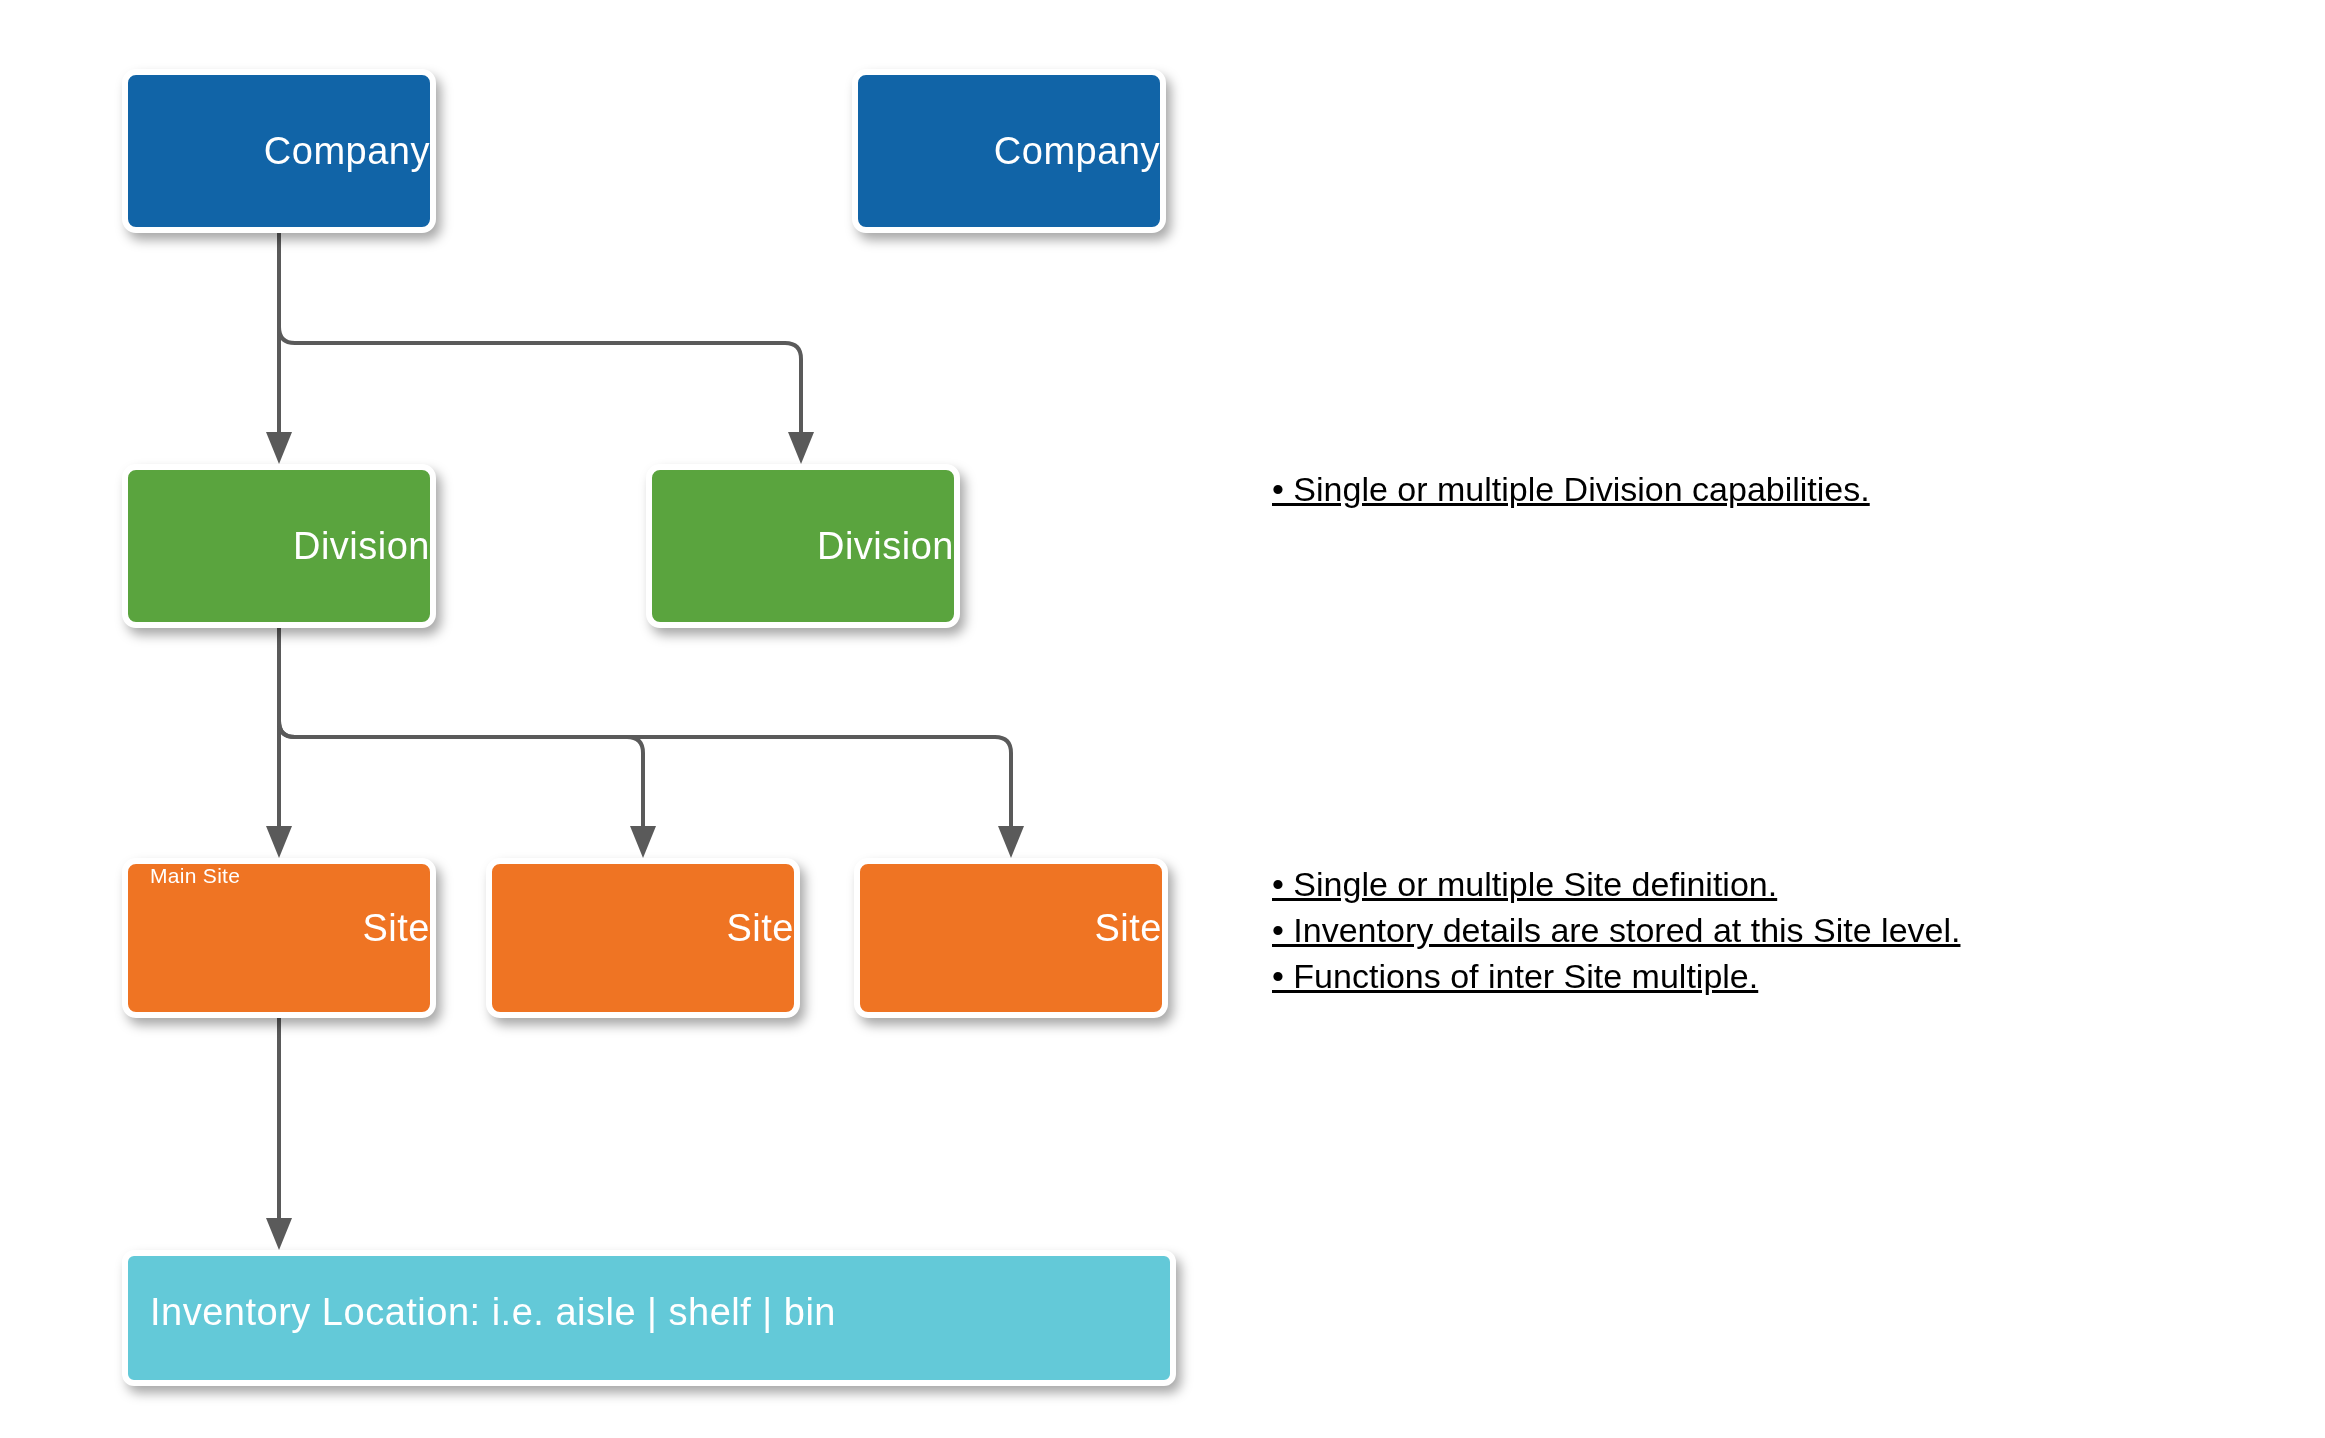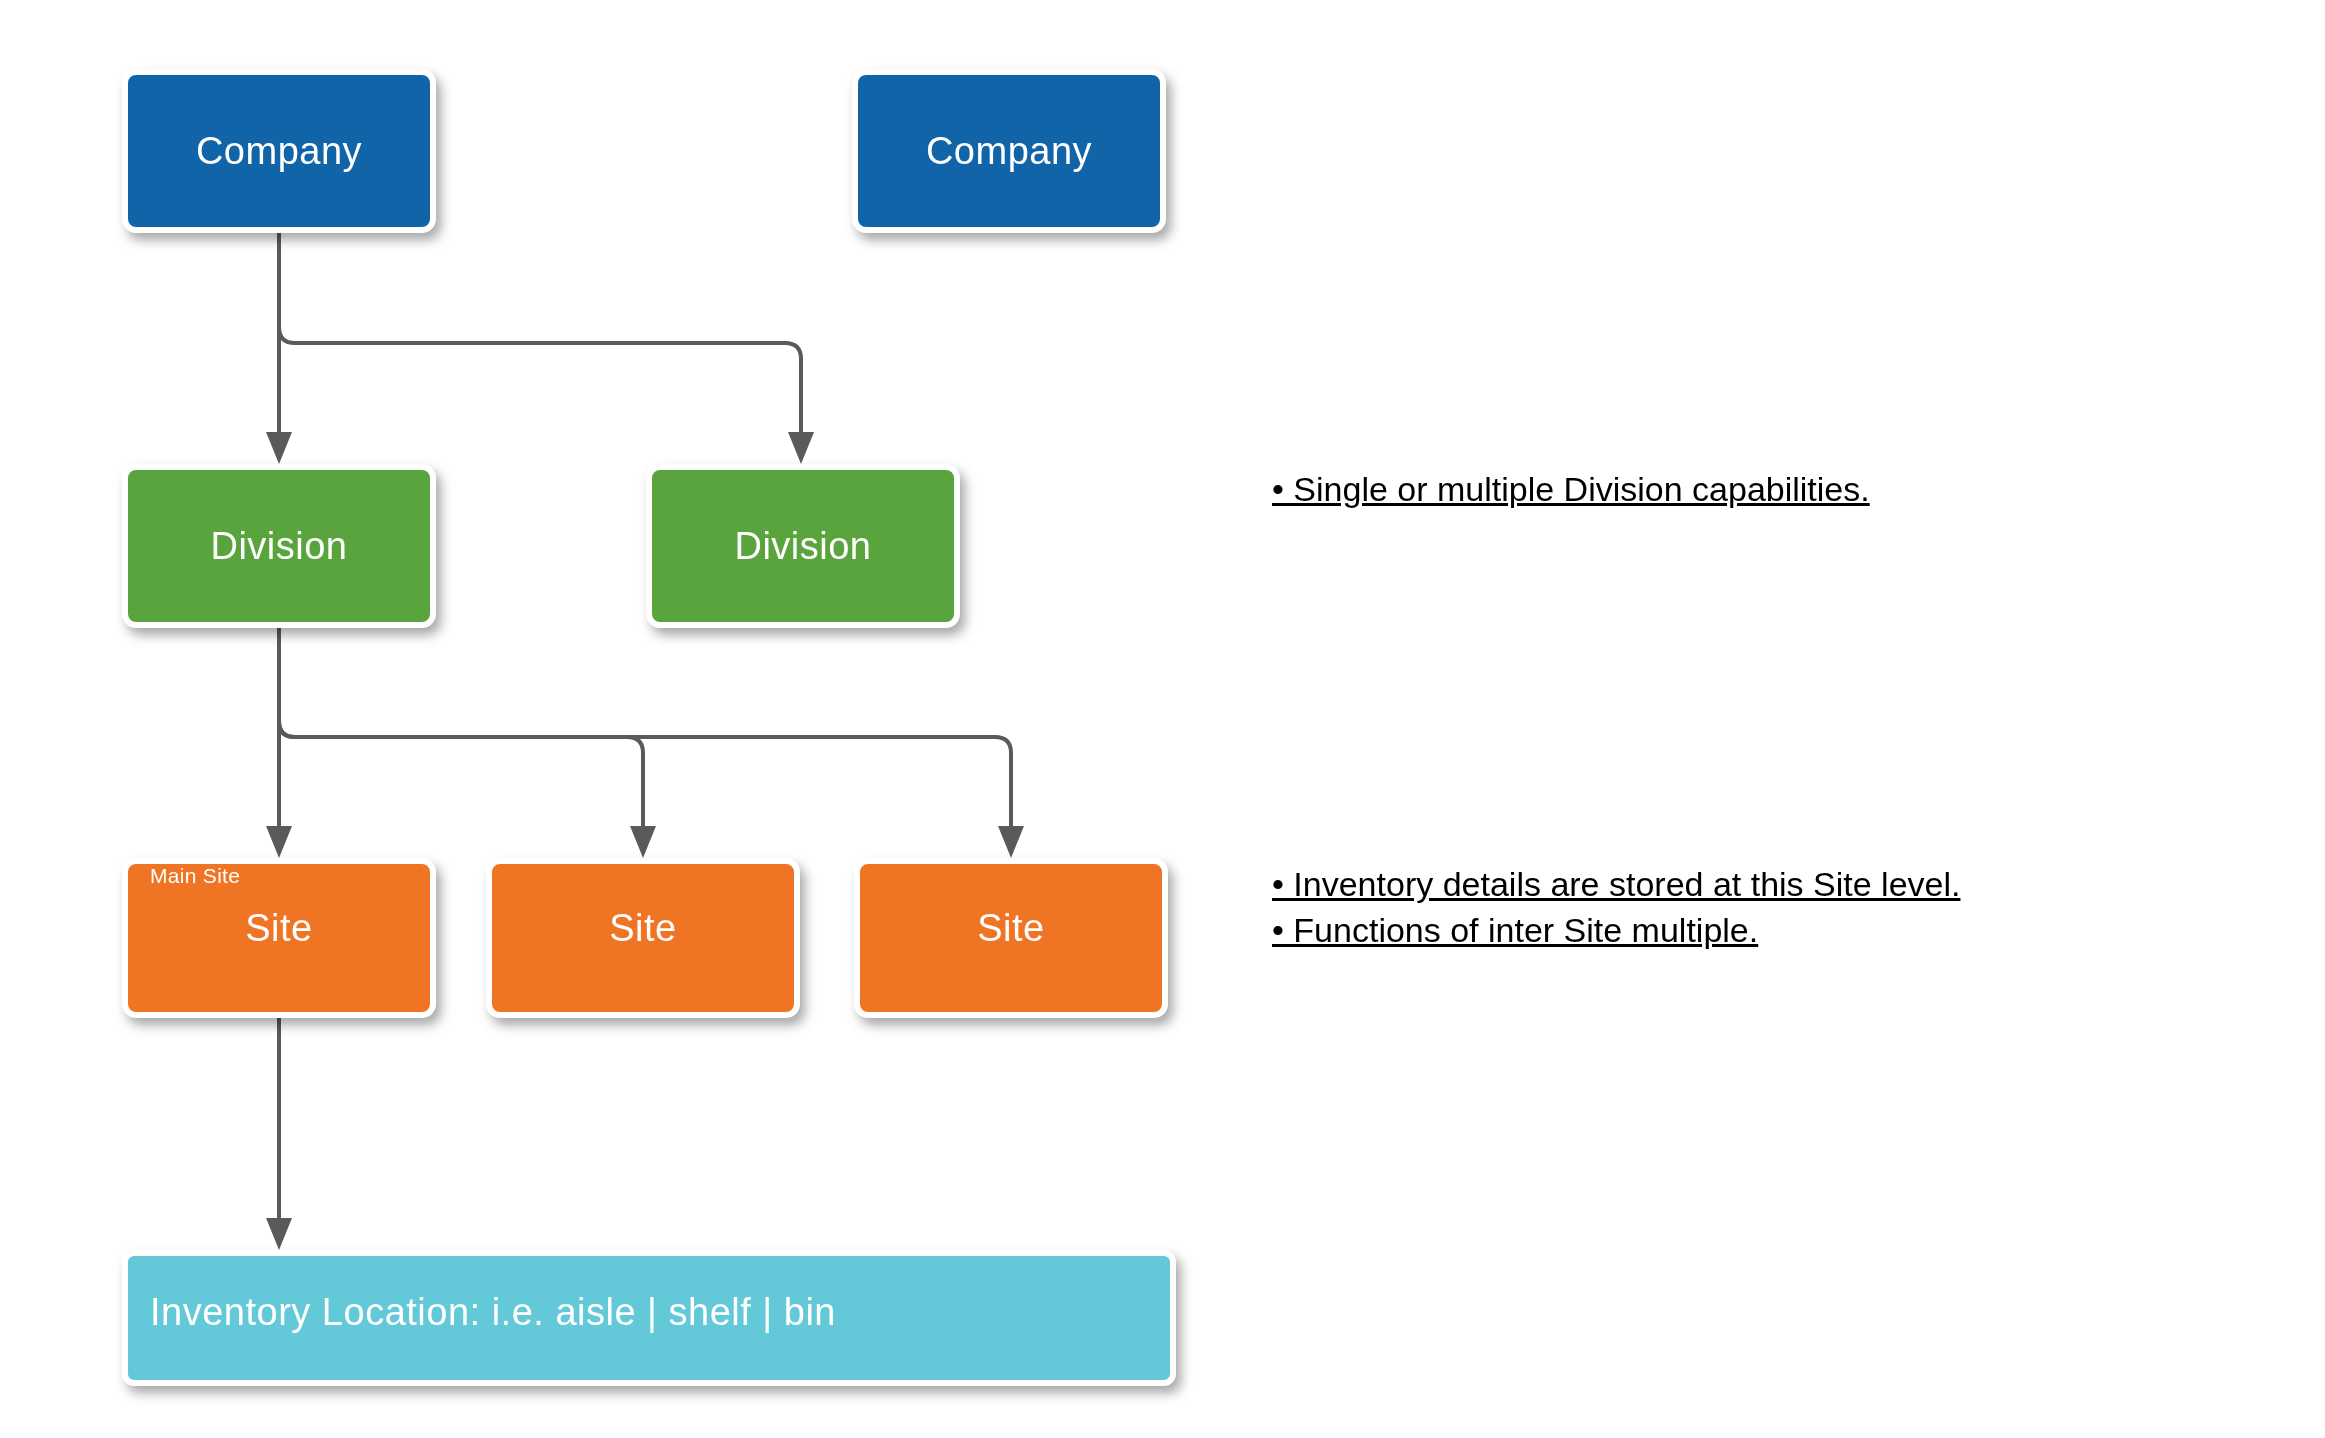--- a/index.html
+++ b/index.html
@@ -33,21 +33,21 @@
   }
   .node {
     position: absolute;
     box-sizing: border-box;
     border: 6px solid #ffffff;
     border-radius: 14px;
     box-shadow: 5px 7px 12px rgba(0,0,0,0.35);
     color: #ffffff;
     display: flex;
     align-items: center;
-    justify-content: center;
+    justify-content: flex-end;
     font-size: 38px;
     letter-spacing: 0.5px;
   }
   .node .node-label { display: block; }
   .node-company-1 { left: 122px; top: 69px;  width: 314px; height: 164px; background: var(--company-blue, #1164a7); }
   .node-company-2 { left: 852px; top: 69px;  width: 314px; height: 164px; background: var(--company-blue, #1164a7); }
   .node-division-1 { left: 122px; top: 464px; width: 314px; height: 164px; background: var(--division-green, #5aa43e); }
   .node-division-2 { left: 646px; top: 464px; width: 314px; height: 164px; background: var(--division-green, #5aa43e); }
   .node-site { background: var(--site-orange, #ef7423); }
   .node-site .node-label { transform: translateY(-10px); }
@@ -138,17 +138,18 @@
 
   <div class="node node-inventory">
     <span class="node-label">Inventory Location: i.e. aisle | shelf | bin</span>
   </div>
 
   <div class="notes notes-division">
     <div class="note-line">• Single or multiple Division capabilities.</div>
   </div>
 
   <div class="notes notes-site">
+    <div class="note-line">• Single or multiple Site definition.</div>
     <div class="note-line">• Inventory details are stored at this Site level.</div>
     <div class="note-line">• Functions of inter Site multiple.</div>
   </div>
 
 </div>
 
 </body></html>

